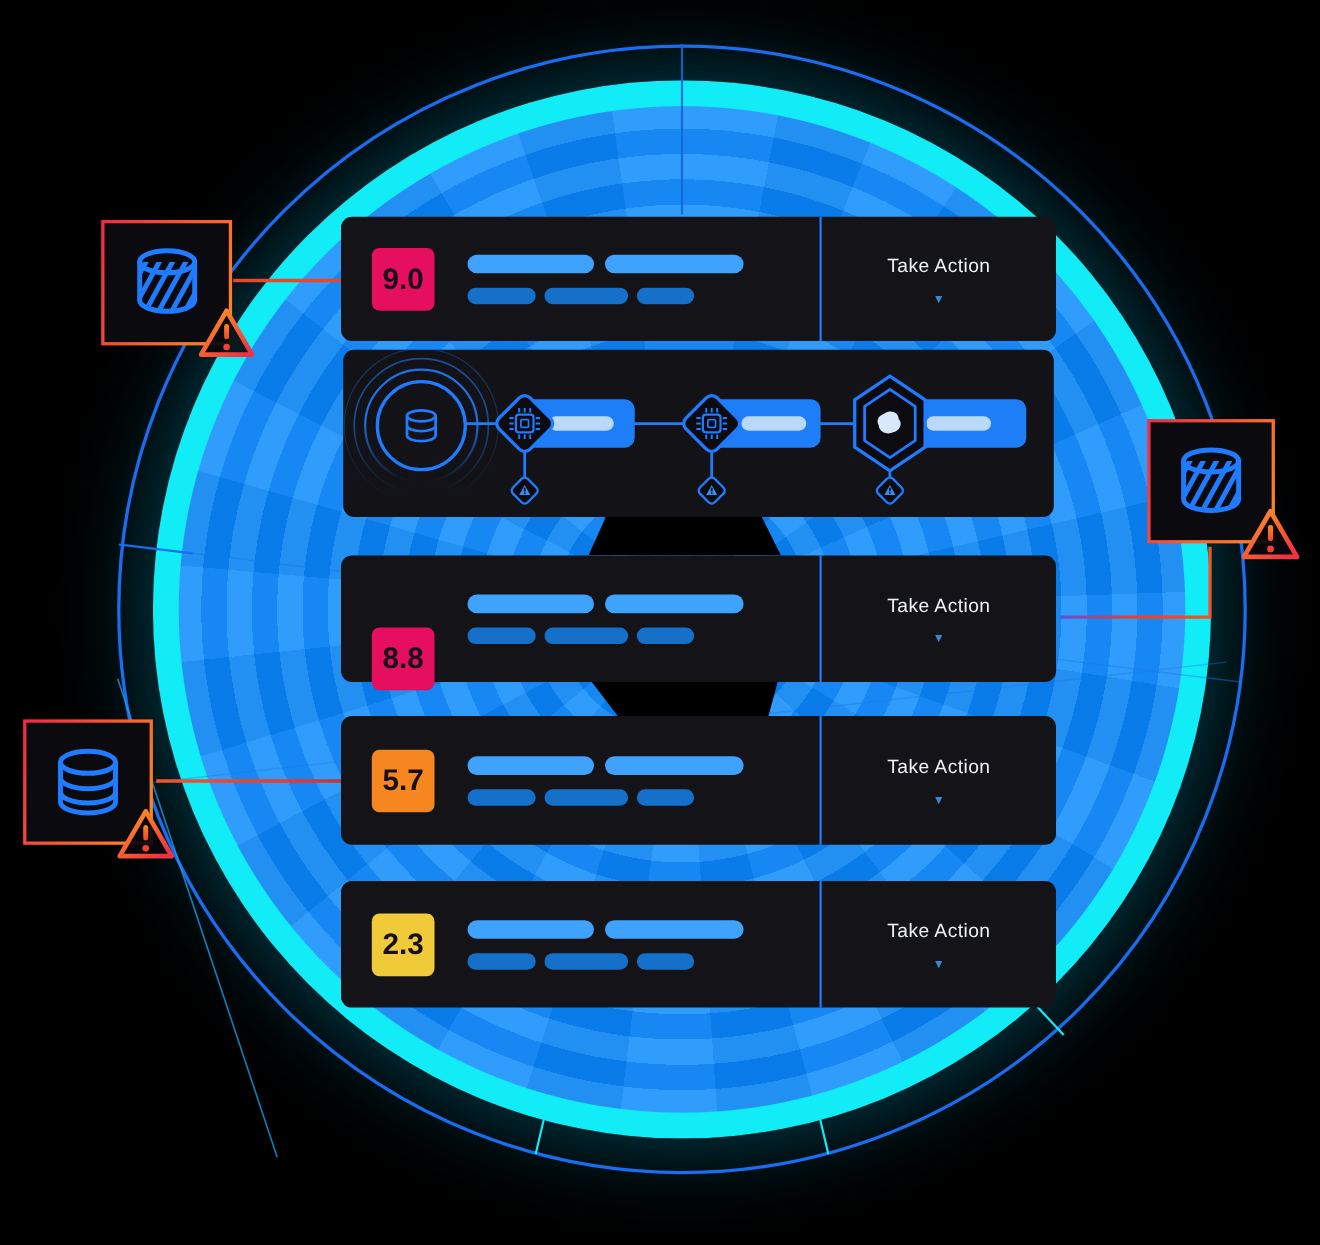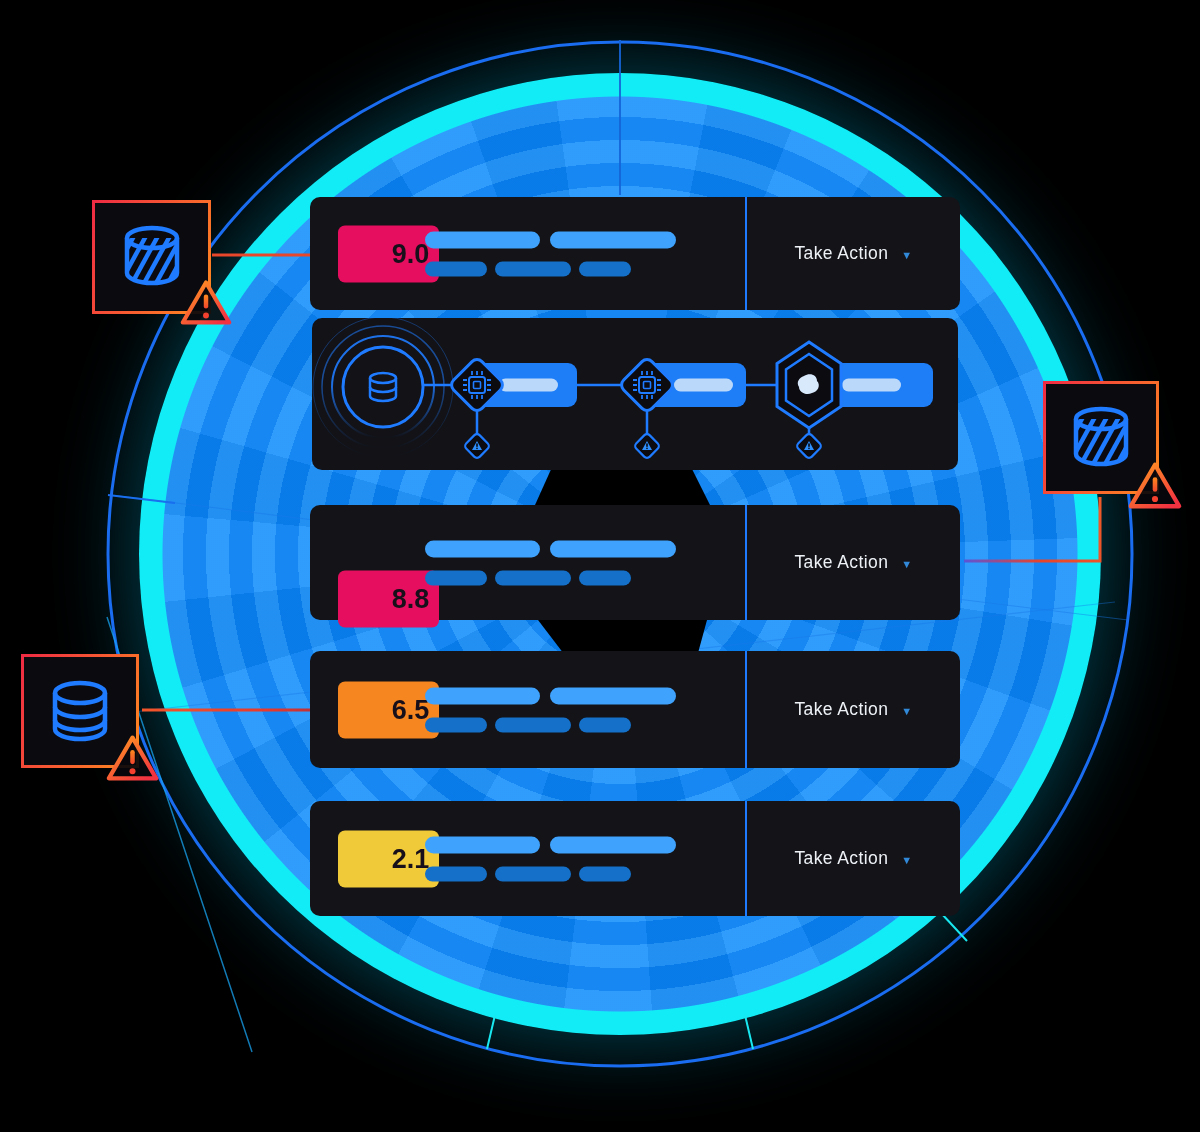--- a/index.html
+++ b/index.html
@@ -18,32 +18,32 @@
   
   .trap{position:absolute;background:#000;z-index:3;}
   .trap1{left:535px;top:470px;width:175px;height:35px;clip-path:polygon(9% 0,90% 0,100% 100%,0 100%);}
   .trap2{left:538px;top:620px;width:169px;height:31px;clip-path:polygon(0 0,100% 0,95% 100%,14% 100%);}
 
   
   .card{position:absolute;left:310px;width:650px;background:var(--card-bg,#131318);border-radius:10px;z-index:4;}
   .c1{top:197px;height:113px}.c2{top:505px;height:115px}.c3{top:651px;height:117px}.c4{top:801px;height:115px}
   .badge{position:absolute;left:28px;top:50%;transform:translateY(-50%);width:57px;height:57px;border-radius:7px;
     display:flex;align-items:center;justify-content:center;font-size:27px;font-weight:bold;
-    color:var(--badge-text,#17101b);padding-left:44px;}
+    color:var(--badge-text,#17101b);}
   .bars{position:absolute;left:115px;top:50%;transform:translateY(-50%);display:flex;flex-direction:column;gap:13px;}
   .bar-row{display:flex;gap:10px;align-items:center;}
   .bar{display:block;border-radius:9px;}
   .bar.light{height:17px;background:var(--bar-light,#3fa2fc);}
   .bar.dark{height:15px;background:var(--bar-dark,#1470c8);}
   .bar-row.second{gap:8px;}
   .w-a{width:115px}.w-b{width:126px}.w-c{width:62px}.w-d{width:76px}.w-e{width:52px}
   .vdivider{position:absolute;left:435px;top:0;bottom:0;width:2px;background:var(--accent-blue,#1f7bff);}
   .action-btn{position:absolute;left:437px;right:0;top:0;bottom:0;background:transparent;border:0;cursor:pointer;
     display:flex;align-items:center;justify-content:center;gap:13px;
-    color:var(--action-text,#eef2f7);font-family:"Liberation Sans",sans-serif;font-size:17.5px;letter-spacing:.4px;}
+    color:var(--action-text,#eef2f7);font-family:"Liberation Sans",sans-serif;font-size:17.5px;letter-spacing:.4px;flex-direction:column;}
   .caret{color:var(--caret-blue,#3289d8);font-size:11px;transform:translateY(1px);}
 
   
   .panel{position:absolute;left:312px;top:318px;width:646px;height:152px;background:var(--panel-bg,#121217);
     border-radius:10px;overflow:hidden;z-index:4;}
   .stroke-blue{stroke:var(--accent-blue,#1f7bff);fill:none;}
   .fill-node{fill:#0b0b10;}
 
   
   .callout{position:absolute;padding:3px;background:linear-gradient(115deg,var(--alert-red,#ef2a44),var(--alert-orange,#ff8b1e));z-index:5;box-sizing:border-box;}
@@ -225,41 +225,41 @@
         </div>
     </div>
     <div class="vdivider"></div>
     <button class="action-btn">
       <span class="action-label">Take Action</span>
       <span class="caret">▼</span>
     </button>
   </section>
 
   <section class="card c3">
-    <div class="badge" style="background-color: rgb(246, 134, 31);">6.5</div>
+    <div class="badge" style="background-color: rgb(246, 134, 31);">5.7</div>
     <div class="bars">
       <div class="bar-row">
           <span class="bar light w-a"></span>
           <span class="bar light w-b"></span>
         </div>
       <div class="bar-row second">
           <span class="bar dark w-c"></span>
           <span class="bar dark w-d"></span>
           <span class="bar dark w-e"></span>
         </div>
     </div>
     <div class="vdivider"></div>
     <button class="action-btn">
       <span class="action-label">Take Action</span>
       <span class="caret">▼</span>
     </button>
   </section>
 
   <section class="card c4">
-    <div class="badge" style="background-color: rgb(240, 202, 56);">2.1</div>
+    <div class="badge" style="background-color: rgb(240, 202, 56);">2.3</div>
     <div class="bars">
       <div class="bar-row">
           <span class="bar light w-a"></span>
           <span class="bar light w-b"></span>
         </div>
       <div class="bar-row second">
           <span class="bar dark w-c"></span>
           <span class="bar dark w-d"></span>
           <span class="bar dark w-e"></span>
         </div>

